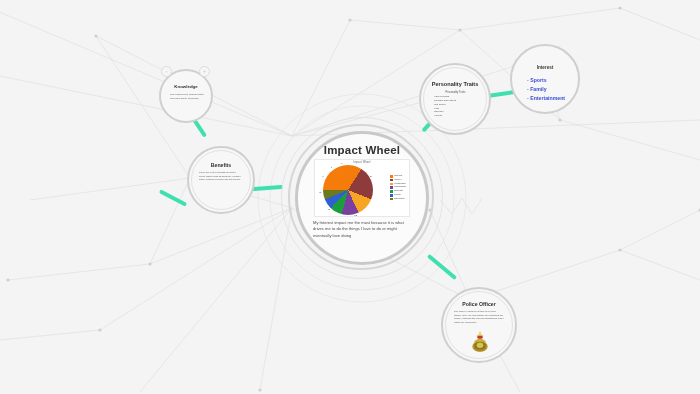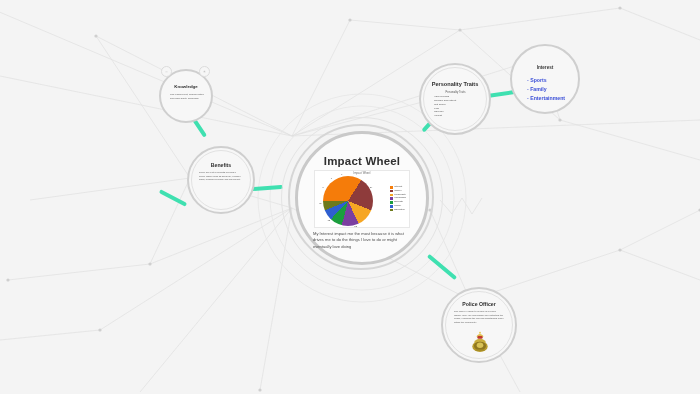--- a/index.html
+++ b/index.html
@@ -34,21 +34,21 @@
     box-sizing:border-box;
     background:#fbfbfb;
   }
   .hub-ring-faint {
     position:absolute; left:-7px; top:-7px; width:162px; height:162px;
     border-radius:50%;
     border:1px solid #e4e4e4;
     box-sizing:border-box;
   }
   .hub-content {
-    position:absolute; left:14px; top:29px;
+    position:absolute; left:14px; top:18px;
     width:120px; height:120px;
     display:flex; flex-direction:column; align-items:center;
   }
   .hub-title {
     font-size: 11.5px;
     font-weight: bold;
     color: #303030;
     letter-spacing: .2px;
     margin-top: 2px;
     white-space: nowrap;

